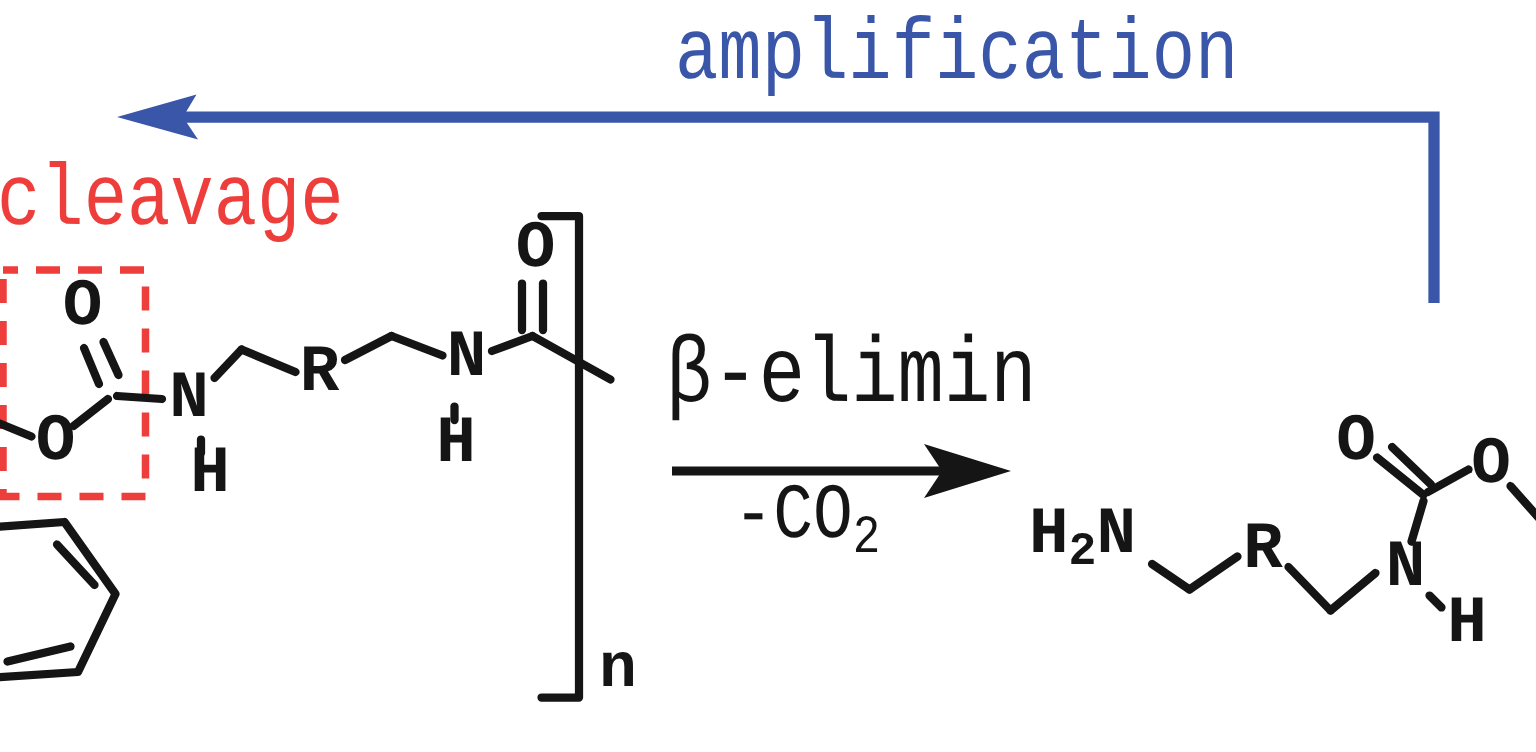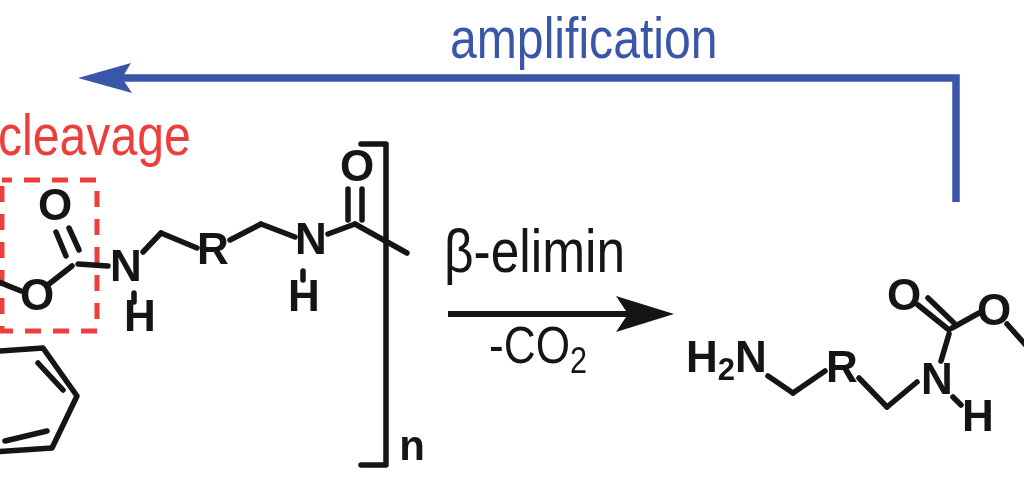--- a/index.html
+++ b/index.html
@@ -1,18 +1,18 @@
 <!DOCTYPE html>
 <html><head>
 <meta charset="utf-8">
 <style>
   html,body { margin:0; padding:0; background:#fff; }
   .fig {
     position:relative; width:1024px; height:501px; background:#ffffff;
-    font-family:Liberation Sans, sans-serif; overflow:hidden; color:#151515;
+    font-family:Liberation Mono, monospace; overflow:hidden; color:#151515;
   }
   svg.layer { position:absolute; left:0; top:0; display:block; }
 
   
   .bond  { stroke:#151515; stroke-width:5.5; fill:none; stroke-linecap:round; stroke-linejoin:round; }
   .arrow-line { stroke:#151515; stroke-width:6; fill:none; }
   .arrow-head { fill:#151515; stroke:none; }
   .blue-line  { stroke:#3a56a8; stroke-width:7.5; fill:none; stroke-linejoin:miter; }
   .blue-head  { fill:#3a56a8; stroke:none; }
   .dash-box   { stroke:#ee3e3c; stroke-width:5; fill:none; stroke-dasharray:16 12; stroke-dashoffset:6; }

